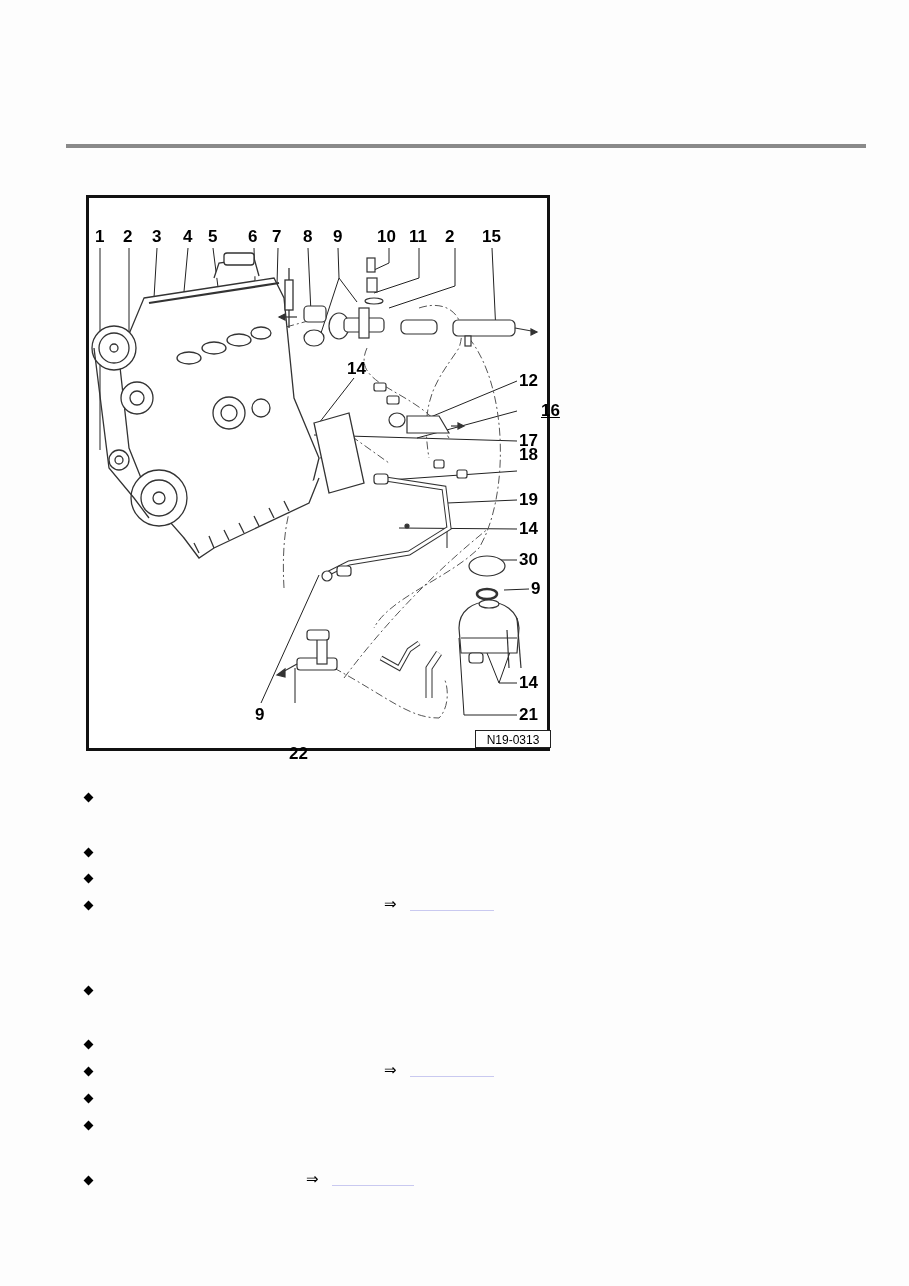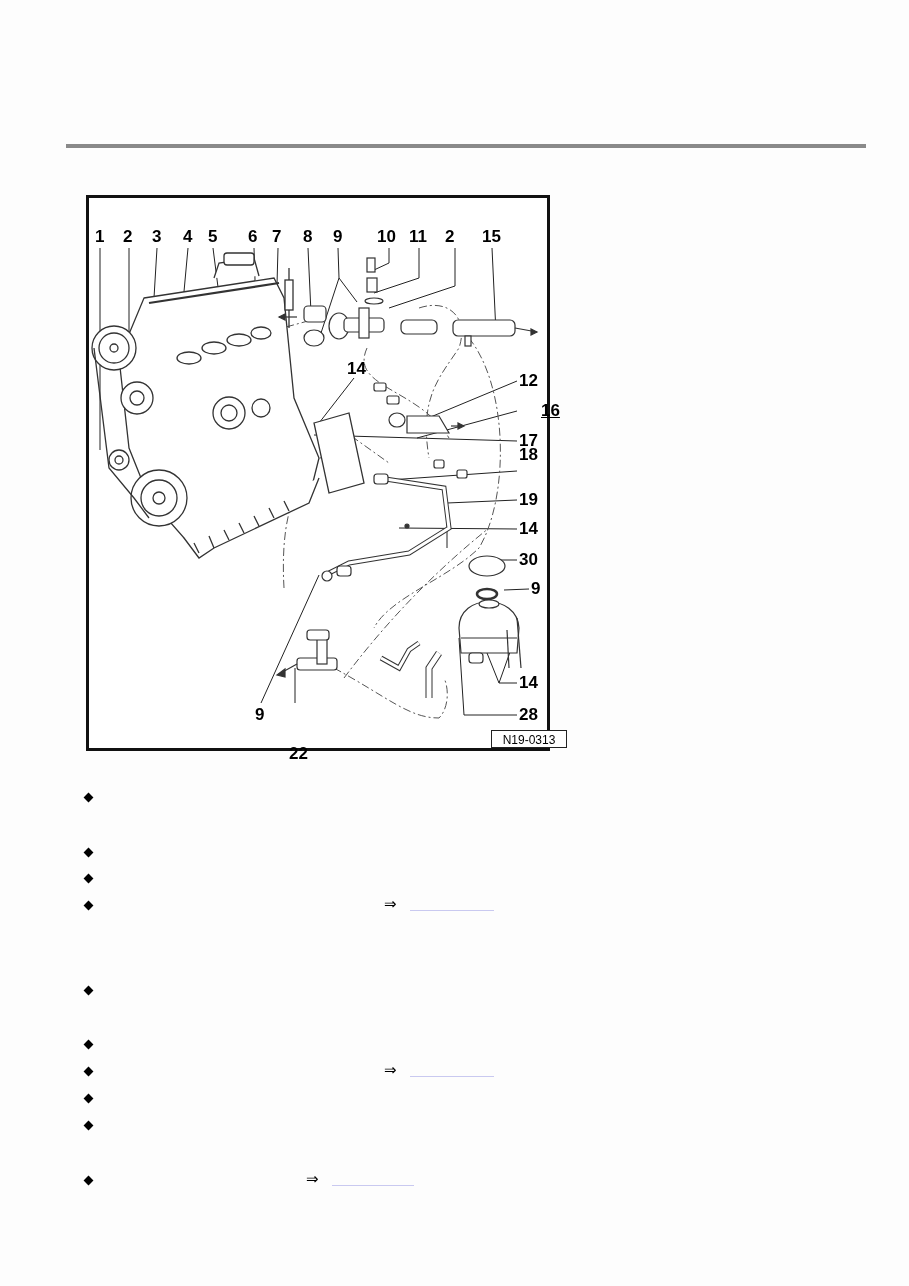--- a/index.html
+++ b/index.html
@@ -6,21 +6,21 @@
   body { width: 909px; height: 1286px; position: relative; overflow: hidden;
          font-family: "Liberation Sans", sans-serif; color: #000; }
   .rule { position: absolute; left: 66px; top: 144px; width: 800px; height: 4px; background: #8a8a8a; }
   .figure { position: absolute; left: 86px; top: 195px; width: 464px; height: 556px;
             border: 3px solid #111; box-sizing: border-box; background: #fff; }
   .figure svg { position: absolute; left: 0; top: 0; }
   .callout { position: absolute; font-weight: bold; font-size: 17px; line-height: 1;
              font-family: "Liberation Sans", sans-serif; }
   .figref { position: absolute; left: 386px; top: 532px; width: 76px; height: 18px;
             border: 1.5px solid #222; font-size: 12px; text-align: center; line-height: 18px;
-            box-sizing: border-box; background: #fff; margin-left: 16px; }
+            box-sizing: border-box; background: #fff; }
   .bullets { position: absolute; left: 84px; top: 0; }
   .bullet-row { position: absolute; left: 0; height: 20px; width: 500px; }
   .diamond { position: absolute; left: 1px; top: 4px; width: 7px; height: 7px; background: #000;
              transform: rotate(45deg); }
   .arrow { position: absolute; font-size: 15px; line-height: 1; top: -2px; }
   .link { position: absolute; top: 12px; height: 1px; background: #c9c9f0; display: block; }
 </style>
 </head>
 <body>
 
@@ -188,21 +188,21 @@
       <span class="callout" style="left: 258px; top: 162px;">14</span>
       <span class="callout" style="left: 430px; top: 174px;">12</span>
       <span class="callout" style="left: 452px; top: 204px; text-decoration: underline;">16</span>
       <span class="callout" style="left: 430px; top: 234px;">17</span>
       <span class="callout" style="left: 430px; top: 248px;">18</span>
       <span class="callout" style="left: 430px; top: 293px;">19</span>
       <span class="callout" style="left: 430px; top: 322px;">14</span>
       <span class="callout" style="left: 430px; top: 353px;">30</span>
       <span class="callout" style="left: 442px; top: 382px;">9</span>
       <span class="callout" style="left: 430px; top: 476px;">14</span>
-      <span class="callout" style="left: 430px; top: 508px;">28</span>
+      <span class="callout" style="left: 430px; top: 508px;">21</span>
       <span class="callout" style="left: 166px; top: 508px;">9</span>
       <span class="callout" style="left: 200px; top: 508px; margin-top: 39px;">22</span>
     </div>
   <div class="figref">N19-0313</div>
 </div>
 
 <div class="bullets" id="bullets">
     <div class="bullet-row" style="top: 790px;">
       <span class="diamond"></span>
       <span style="position: absolute; left: 20px;"></span>

